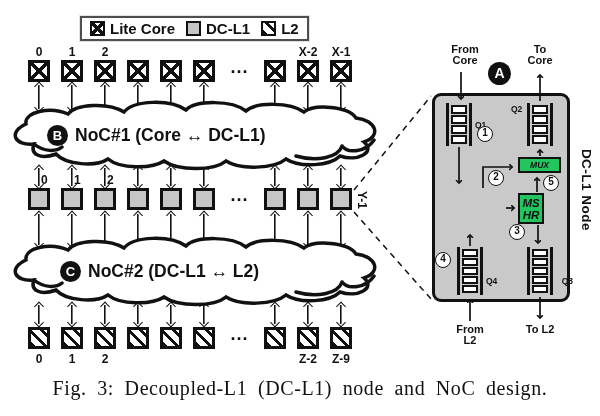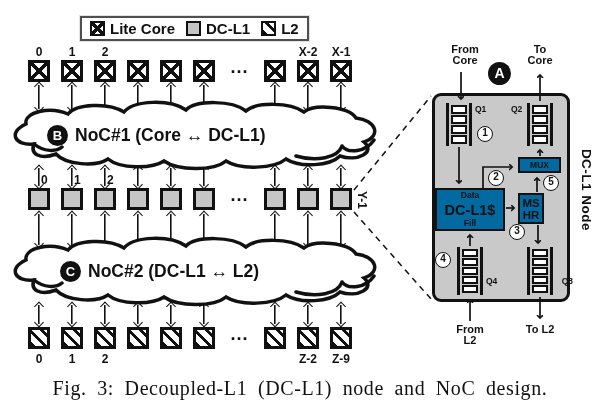--- a/index.html
+++ b/index.html
@@ -60,22 +60,22 @@
           font-size:11px;line-height:11px;z-index:3;}
   #vtitle{position:absolute;left:586px;top:190px;transform:translate(-50%,-50%) rotate(90deg);
           font-weight:bold;font-size:13.5px;letter-spacing:.5px;white-space:nowrap;z-index:3;}
 
   .queue{position:absolute;width:26px;border-left:3px solid #111;border-right:3px solid #111;
          box-sizing:border-box;padding:2px 2px;display:flex;flex-direction:column;gap:1px;z-index:3;}
   .slot{height:5px;border:2px solid #111;background:#fff;}
   .s5 .slot{height:4px;}
   .qlbl{position:absolute;font-weight:bold;font-size:8.5px;z-index:4;}
 
-  .wbox{position:absolute;background:#0369a1;border:2.5px solid #111;box-sizing:border-box;
-        z-index:3;display:flex;align-items:center;justify-content:center;text-align:center;}
+  .wbox{position:absolute;background:#22c55e;border:2.5px solid #111;box-sizing:border-box;
+        z-index:3;display:flex;align-items:center;justify-content:center;text-align:center;font-style:italic;}
   #cache{flex-direction:column;justify-content:space-between;padding:1px 0;}
   .tinytxt{font-weight:bold;font-size:8.5px;line-height:9px;}
   #cachename{font-weight:bold;font-size:14.5px;line-height:14px;}
   #mshr{font-weight:bold;font-size:11.5px;line-height:12px;white-space:pre-line;}
 
   #oversvg{position:absolute;left:0;top:0;z-index:4;pointer-events:none;}
   .step{position:absolute;width:16px;height:16px;border:1.7px solid #111;border-radius:50%;
         background:#fff;box-sizing:border-box;z-index:5;font-weight:bold;font-size:10px;
         line-height:12px;text-align:center;}
 
@@ -310,30 +310,25 @@
       <div class="slot"></div>
       <div class="slot"></div>
   </div>
   <div class="queue s5" style="left:527px;top:247px;">
     <div class="slot"></div>
       <div class="slot"></div>
       <div class="slot"></div>
       <div class="slot"></div>
       <div class="slot"></div>
   </div>
-  <span class="qlbl" style="left:475px;top:104px;">Q1</span>
+  <span class="qlbl" style="left:475px;top:120px;">Q1</span>
   <span class="qlbl" style="left:511px;top:104px;width:14px;text-align:left;">Q2</span>
   <span class="qlbl" style="left:486px;top:276px;">Q4</span>
   <span class="qlbl" style="left:511px;top:276px;width:14px;text-align:right;margin-left:48px;">Q3</span>
 
-  <div id="cache" class="wbox" style="left:435px;top:188px;width:70px;height:43px;">
-    <span class="tinytxt">Data</span>
-    <span id="cachename">DC-L1$</span>
-    <span class="tinytxt">Fill</span>
-  </div>
   <div class="wbox" style="left:518px;top:157px;width:43px;height:16px;border-width:2px;">
     <span class="tinytxt">MUX</span>
   </div>
   <div id="mshr" class="wbox" style="left:518px;top:193px;width:26px;height:31px;">
     <span style="white-space:pre-line;">MS
 HR</span>
   </div>
 
   <div class="step" style="left:477px;top:126px;">1</div>
   <div class="step" style="left:488px;top:170px;">2</div>

